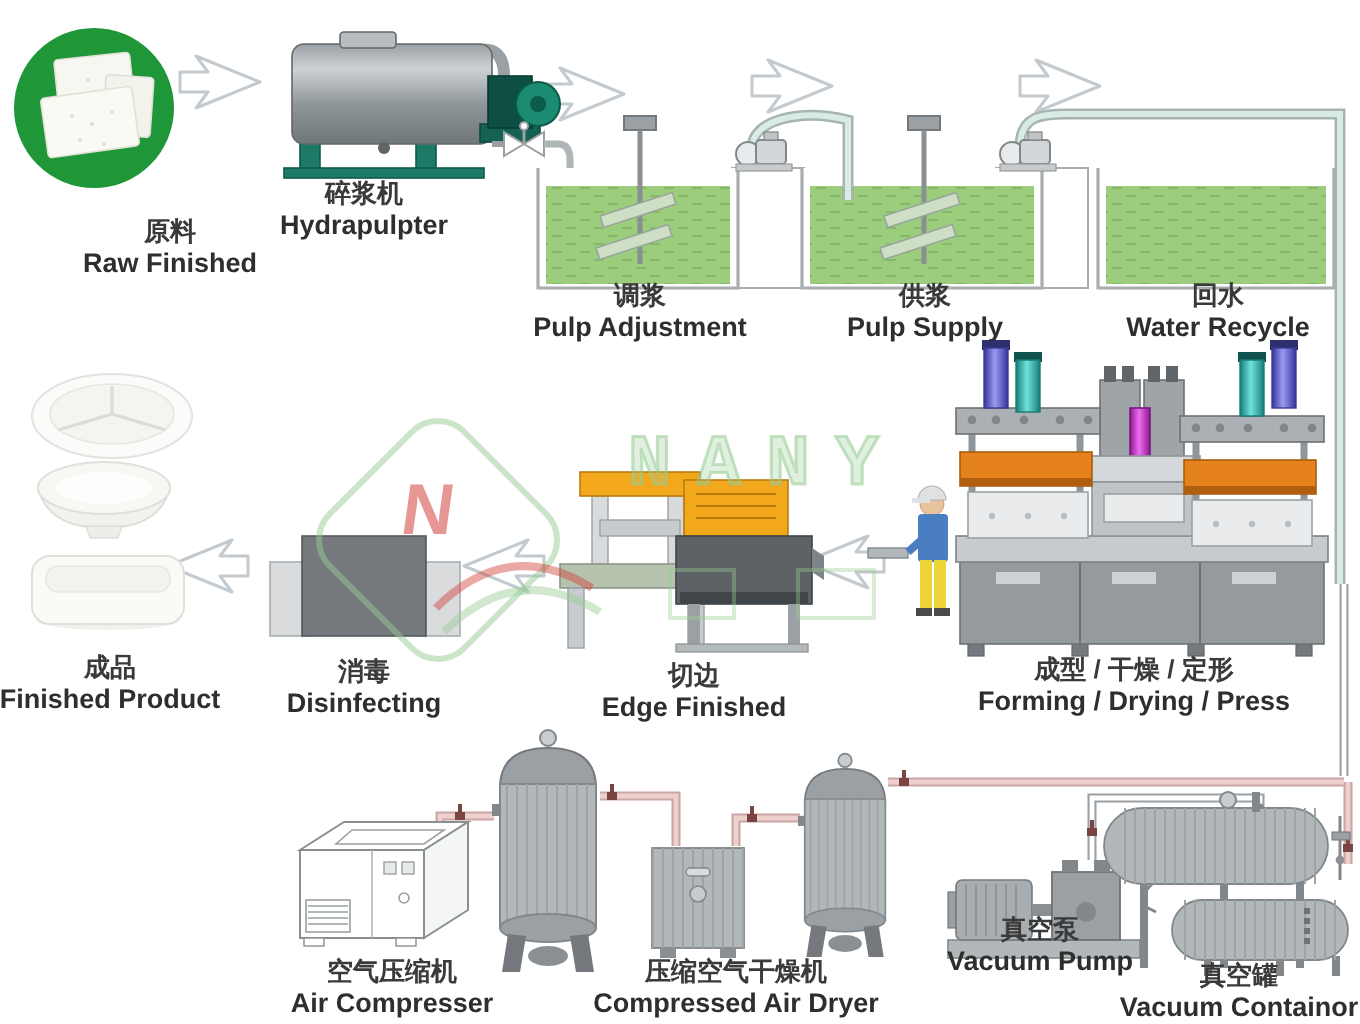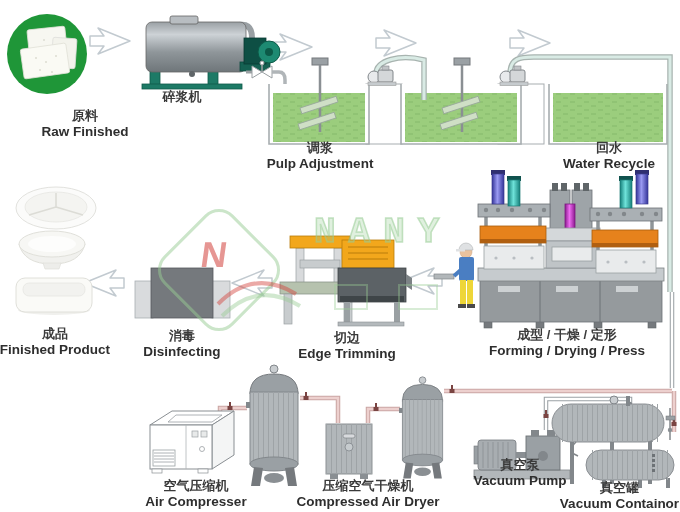--- a/index.html
+++ b/index.html
@@ -440,40 +440,45 @@
 <div class="wm wm-text">NANY</div>
 <div class="wm wm-frag f1"></div>
 <div class="wm wm-frag f2"></div>
 
 <div class="lbl l-raw">
   <div class="zh">原料</div>
   <div class="en">Raw Finished</div>
 </div>
 <div class="lbl l-hyd">
   <div class="zh">碎浆机</div>
+  <div class="en">Hydrapulpter</div>
 </div>
 <div class="lbl l-adj">
   <div class="zh">调浆</div>
   <div class="en">Pulp Adjustment</div>
 </div>
+<div class="lbl l-sup">
+  <div class="zh">供浆</div>
+  <div class="en">Pulp Supply</div>
+</div>
 <div class="lbl l-rec">
   <div class="zh">回水</div>
   <div class="en">Water Recycle</div>
 </div>
 <div class="lbl l-fin">
   <div class="zh">成品</div>
   <div class="en">Finished Product</div>
 </div>
 <div class="lbl l-dis">
   <div class="zh">消毒</div>
   <div class="en">Disinfecting</div>
 </div>
 <div class="lbl l-edg">
   <div class="zh">切边</div>
-  <div class="en">Edge Trimming</div>
+  <div class="en">Edge Finished</div>
 </div>
 <div class="lbl l-frm">
   <div class="zh">成型 / 干燥 / 定形</div>
   <div class="en">Forming / Drying / Press</div>
 </div>
 <div class="lbl l-cmp">
   <div class="zh">空气压缩机</div>
   <div class="en">Air Compresser</div>
 </div>
 <div class="lbl l-dry">

